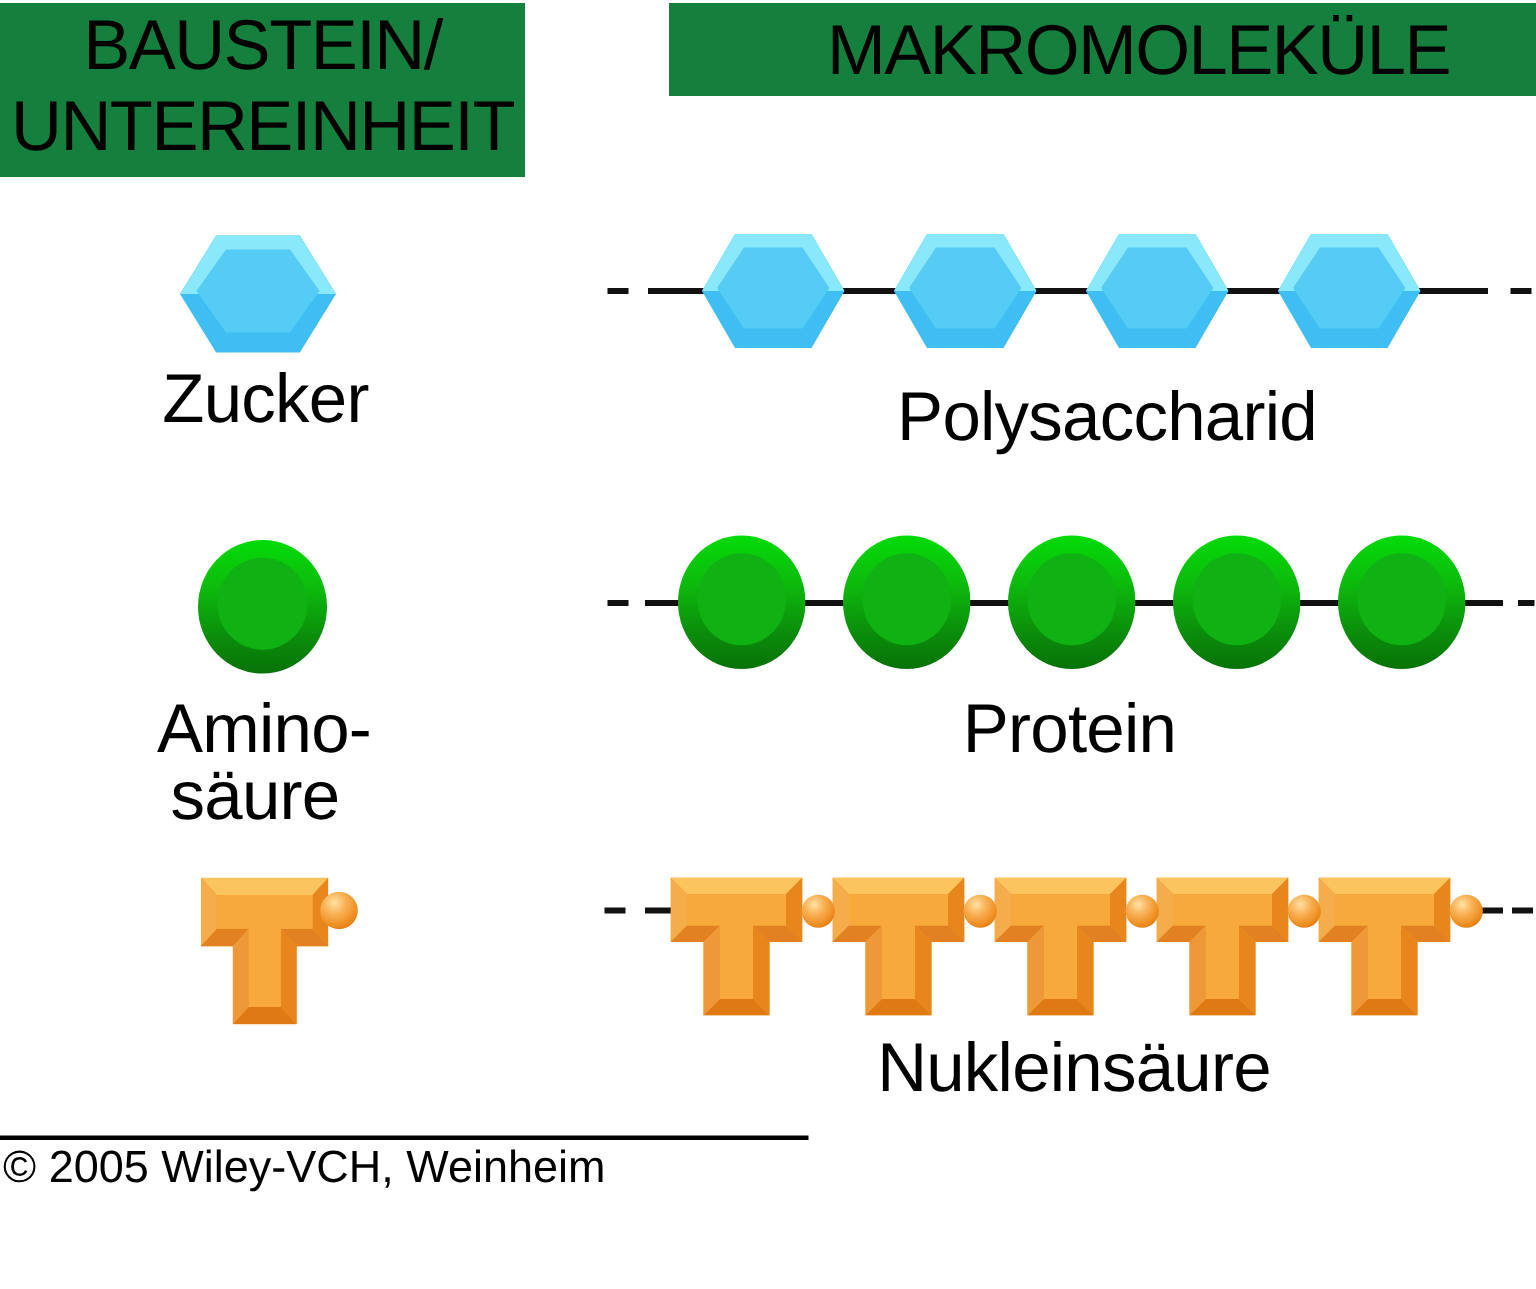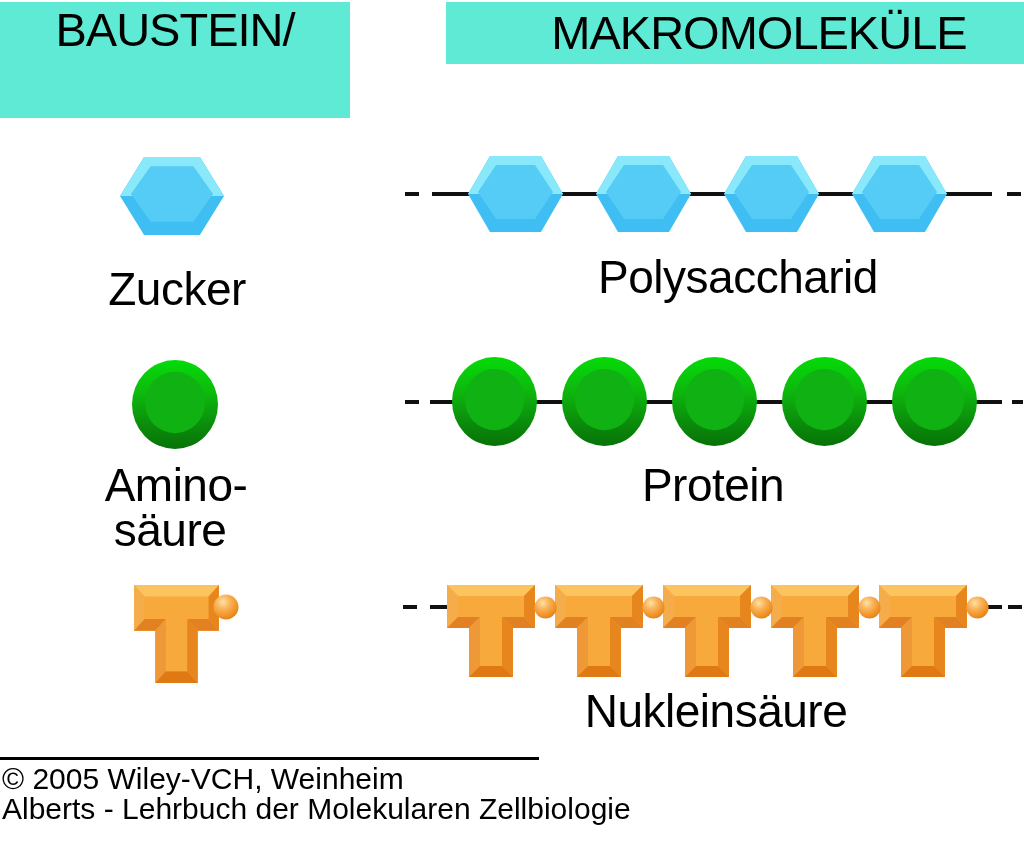--- a/index.html
+++ b/index.html
@@ -1,20 +1,20 @@
 <!DOCTYPE html>
 <html><head>
 <meta charset="utf-8">
 <style>
   html,body{margin:0;padding:0;background:#ffffff;}
   body{width:1024px;height:859px;overflow:hidden;
        font-family:"Liberation Sans","DejaVu Sans",sans-serif;color:#000;}
   #figure{position:relative;width:1024px;height:859px;background:#fff;}
 
-  .hl{position:absolute;background:#5eead4;}
+  .hl{position:absolute;background:#15803d;}
   #hdr-left{left:0;top:2px;width:350px;height:116px;
             display:flex;flex-direction:column;align-items:center;justify-content:flex-start;
             padding-top:1px;box-sizing:border-box;}
   #hdr-left .hline{font-size:47px;line-height:54px;letter-spacing:-1px;white-space:nowrap;}
   #hdr-right{left:446px;top:2px;width:626px;height:62px;
              display:flex;align-items:center;justify-content:center;}
   #hdr-right .hline{font-size:47px;line-height:60px;letter-spacing:-1px;white-space:nowrap;}
 
   .lbl{position:absolute;font-size:46px;line-height:50px;letter-spacing:-0.5px;
        transform:translateX(-50%);white-space:nowrap;}
@@ -72,29 +72,30 @@
     <symbol id="sym-bead" viewBox="0 0 26 26">
       <circle cx="13" cy="13" r="12.5" fill="url(#gradSphere)"></circle>
     </symbol>
   </defs>
 </svg>
 
 <div id="figure">
 
   <div id="hdr-left" class="hl">
     <div class="hline">BAUSTEIN/</div>
+    <div class="hline">UNTEREINHEIT</div>
   </div>
   <div id="hdr-right" class="hl">
     <div class="hline">MAKROMOLEKÜLE</div>
   </div>
 
   <svg class="unit-svg" style="left:120px;top:155px" width="104" height="82" viewBox="0 0 95 80" preserveAspectRatio="none">
     <use href="#sym-hexagon" xlink:href="#sym-hexagon" width="95" height="80"></use>
   </svg>
-  <div class="lbl" style="left:177px;top:264px">Zucker</div>
+  <div class="lbl" style="left:177px;top:240px">Zucker</div>
 
   <svg id="chain-row-0" class="chain-svg" style="left:395px;top:150px" width="630" height="90" viewBox="395 150 630 90">
     <rect x="405" y="192" width="14" height="4" fill="#111"></rect>
     <rect x="432" y="192" width="560" height="4" fill="#111"></rect>
     <rect x="1007" y="192" width="14" height="4" fill="#111"></rect>
   <use href="#sym-hexagon" xlink:href="#sym-hexagon" x="468" y="154" width="95" height="80"></use>
       <use href="#sym-hexagon" xlink:href="#sym-hexagon" x="596" y="154" width="95" height="80"></use>
       <use href="#sym-hexagon" xlink:href="#sym-hexagon" x="724" y="154" width="95" height="80"></use>
       <use href="#sym-hexagon" xlink:href="#sym-hexagon" x="852" y="154" width="95" height="80"></use>
     </svg>
@@ -137,15 +138,14 @@
       <use href="#sym-bead" xlink:href="#sym-bead" x="534" y="596" width="23" height="23"></use>
       <use href="#sym-bead" xlink:href="#sym-bead" x="642" y="596" width="23" height="23"></use>
       <use href="#sym-bead" xlink:href="#sym-bead" x="750" y="596" width="23" height="23"></use>
       <use href="#sym-bead" xlink:href="#sym-bead" x="858" y="596" width="23" height="23"></use>
       <use href="#sym-bead" xlink:href="#sym-bead" x="966" y="596" width="23" height="23"></use>
     </svg>
   <div class="lbl" style="left:716px;top:686px">Nukleinsäure</div>
 
   <div id="footer-rule"></div>
   <div id="foot-1" class="foot">© 2005 Wiley-VCH, Weinheim</div>
-  <div id="foot-2" class="foot">Alberts - Lehrbuch der Molekularen Zellbiologie</div>
 
 </div>
 
 </body></html>

